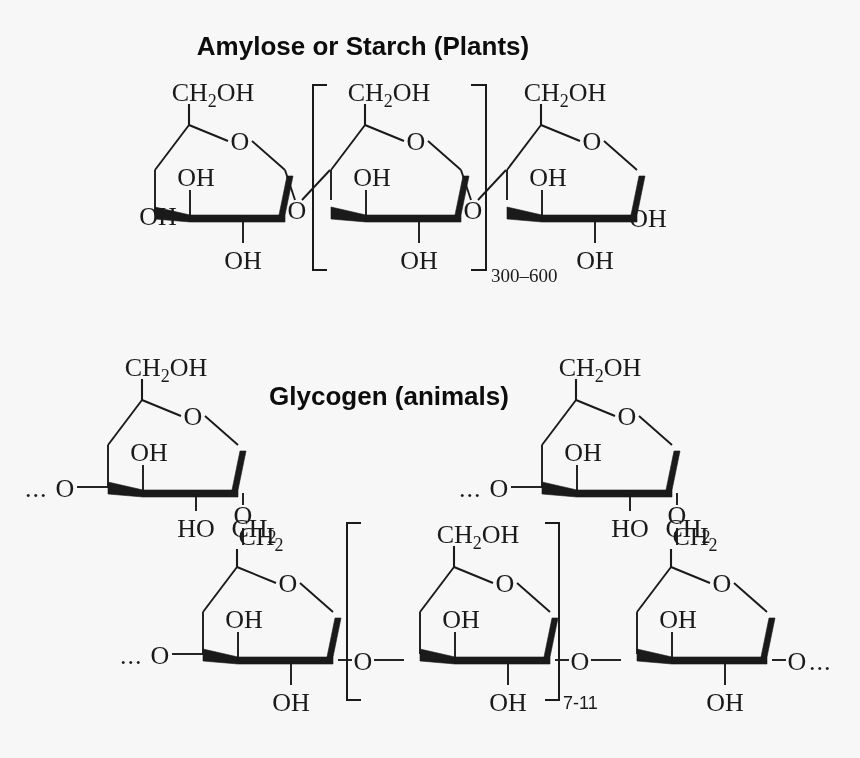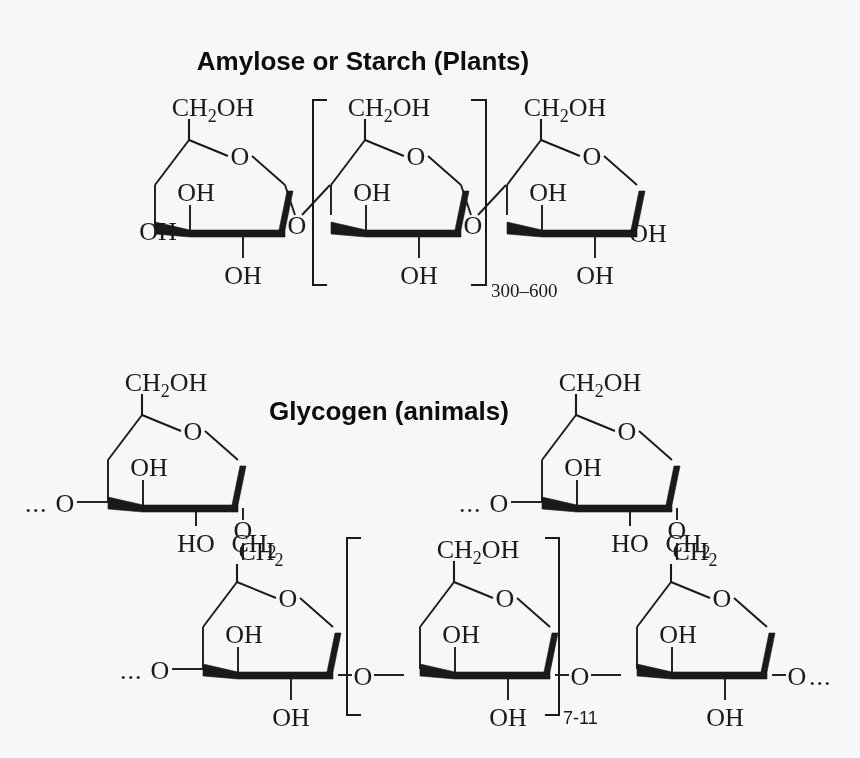--- a/index.html
+++ b/index.html
@@ -2,21 +2,21 @@
 <html><head>
 <meta charset="utf-8">
 <style>
   html,body{margin:0;padding:0;}
   body{
     width:860px;height:758px;
     background:#f7f7f7;
     font-family:"Liberation Sans",sans-serif;
     overflow:hidden;
   }
-  #sheet{position:relative;width:860px;height:548px;margin-top:15px;}
+  #sheet{position:relative;width:860px;height:548px;}
   svg{display:block;position:absolute;top:0;left:0;}
   .bond{stroke:#1a1a1a;stroke-width:2.1;fill:none;stroke-linecap:butt;}
   .bond-thin{stroke:#1a1a1a;stroke-width:1.9;fill:none;}
   .wedge{fill:#1a1a1a;stroke:#1a1a1a;stroke-width:0.6;}
   .bracket{stroke:#1a1a1a;stroke-width:2.0;fill:none;stroke-linecap:butt;stroke-linejoin:miter;}
   .lbl{font-family:"Liberation Serif","DejaVu Serif",serif;fill:#1a1a1a;font-size:26px;
        text-anchor:middle;dominant-baseline:alphabetic;}
   .ell{font-family:"Liberation Serif","DejaVu Serif",serif;fill:#1a1a1a;font-size:26px;letter-spacing:1px;}
   .sub-serif{font-family:"Liberation Serif","DejaVu Serif",serif;fill:#1a1a1a;font-size:19px;text-anchor:start;}
   .sub-sans{font-family:"Liberation Sans",sans-serif;fill:#1a1a1a;font-size:18px;text-anchor:start;}

